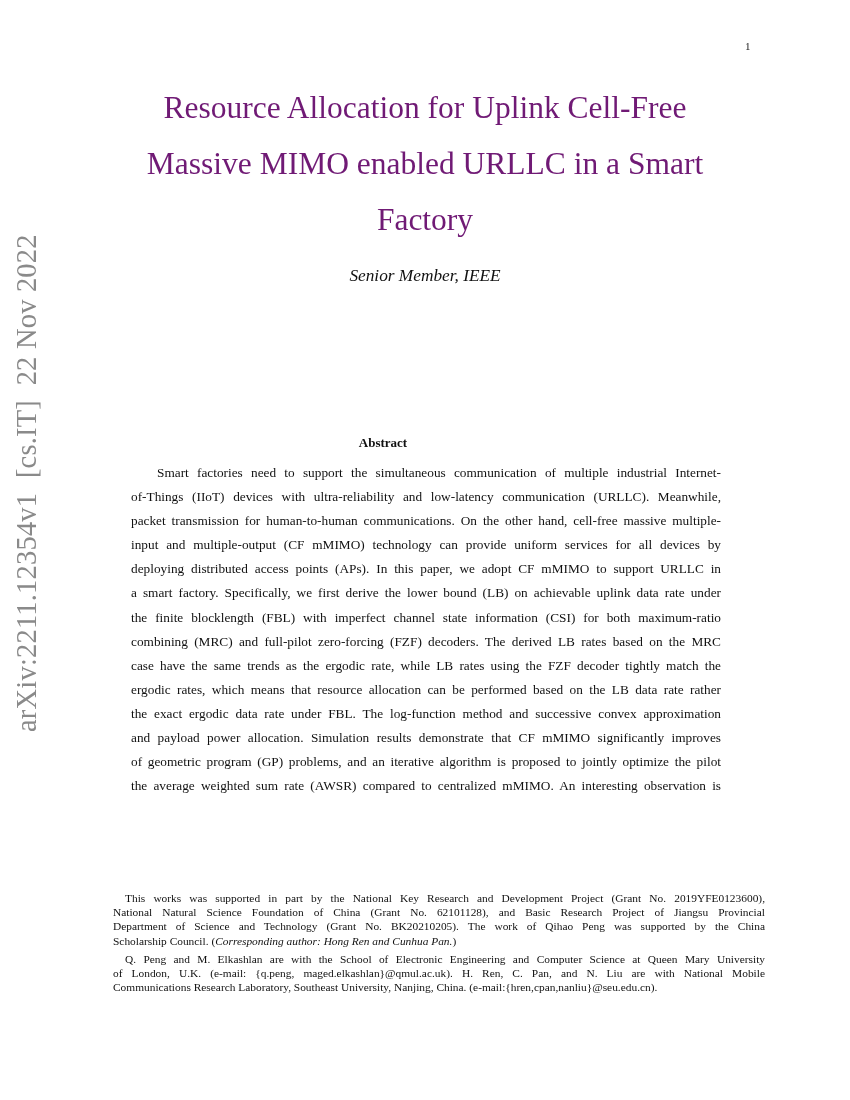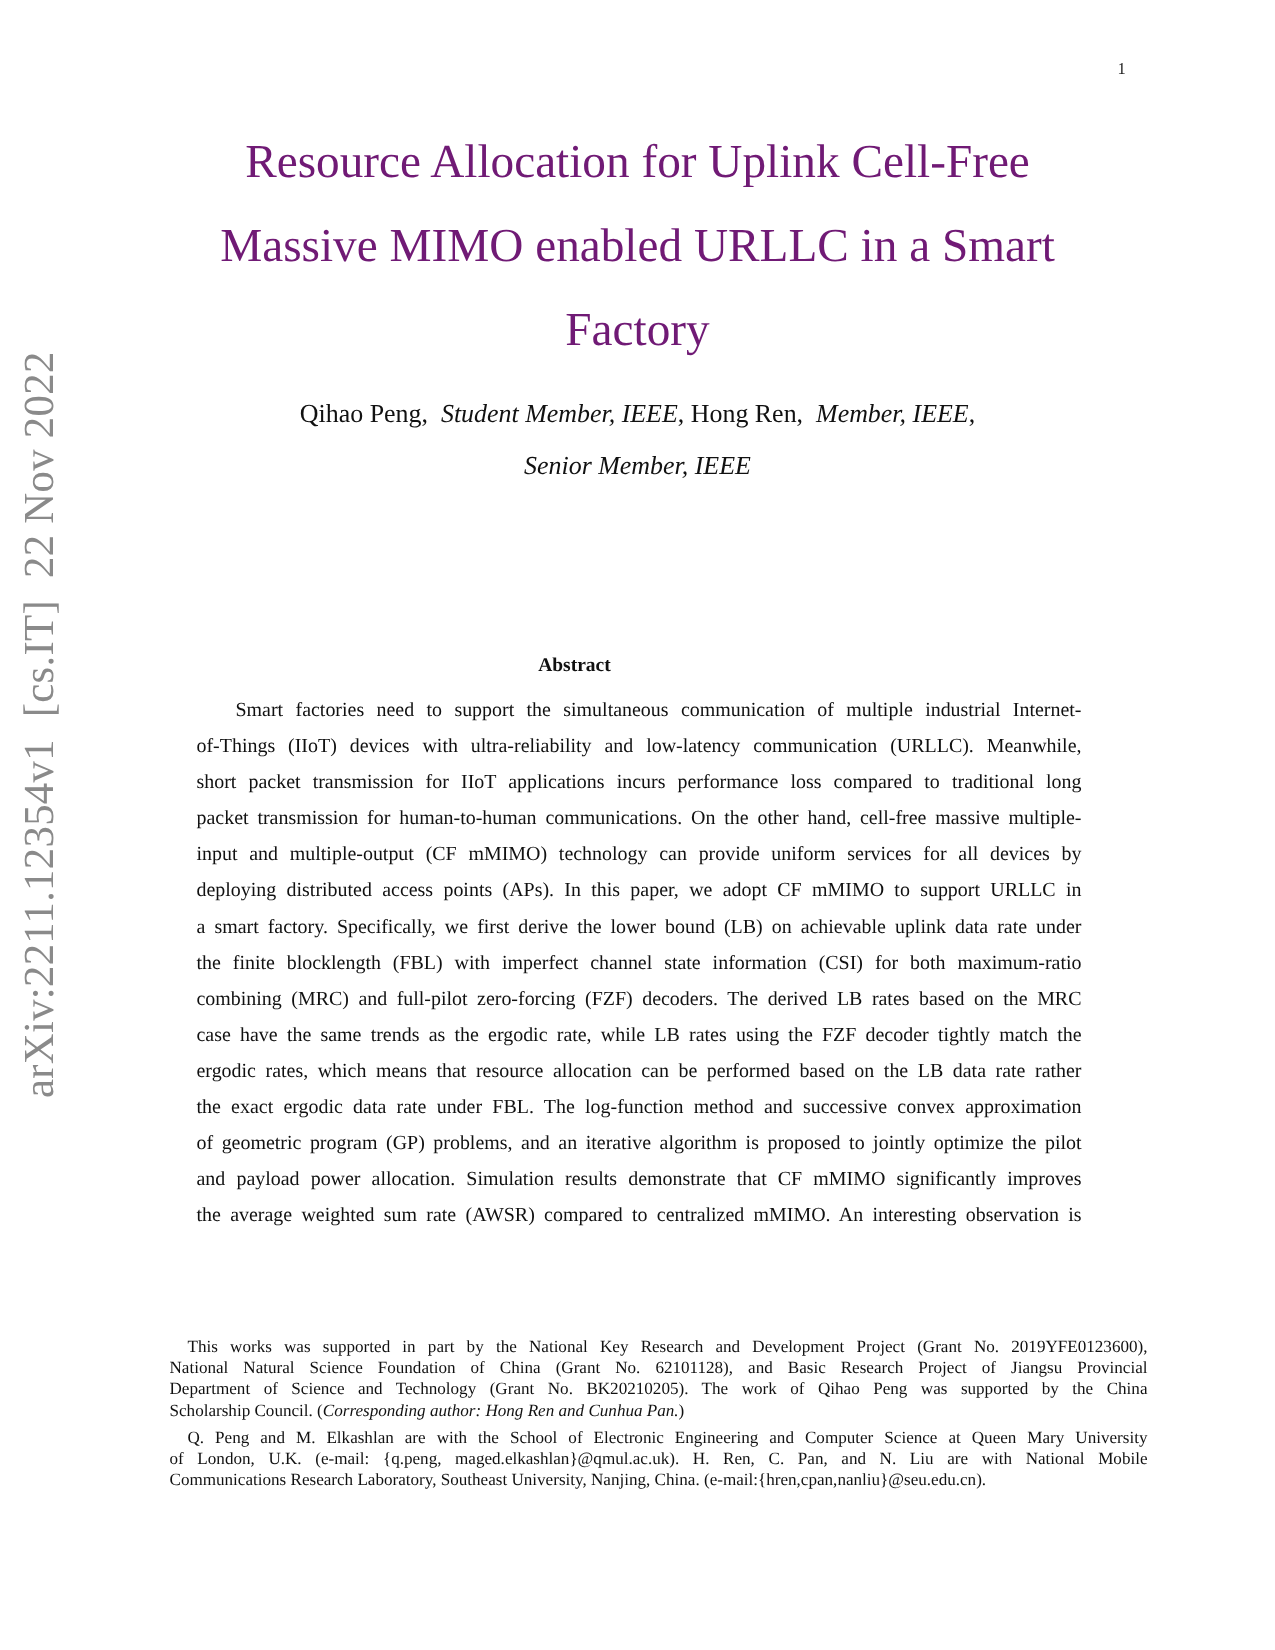--- a/index.html
+++ b/index.html
@@ -54,46 +54,40 @@
 <div class="arxiv-stamp">arXiv:2211.12354v1  [cs.IT]  22 Nov 2022</div>
 
 <div class="title">
   <span class="line">Resource Allocation for Uplink Cell-Free</span>
   <span class="line">Massive MIMO enabled URLLC in a Smart</span>
   <span class="line">Factory</span>
 </div>
 
 <div class="authors">
   <span class="line">
-    <span>Qihao Peng,</span>&nbsp;
-    <i>Student Member, IEEE</i><span>, Hong Ren,</span>&nbsp;
-    <i>Member, IEEE</i><span>,</span>
-  </span>
-  <span class="line">
     <i>Senior Member, IEEE</i>
   </span>
 </div>
 
 <div class="abstract-heading">Abstract</div>
 
 <div class="abstract-body">
   <span class="line indent">Smart factories need to support the simultaneous communication of multiple industrial Internet-</span>
   <span class="line">of-Things (IIoT) devices with ultra-reliability and low-latency communication (URLLC). Meanwhile,</span>
-  <span class="line">short packet transmission for IIoT applications incurs performance loss compared to traditional long</span>
   <span class="line">packet transmission for human-to-human communications. On the other hand, cell-free massive multiple-</span>
   <span class="line">input and multiple-output (CF mMIMO) technology can provide uniform services for all devices by</span>
   <span class="line">deploying distributed access points (APs). In this paper, we adopt CF mMIMO to support URLLC in</span>
   <span class="line">a smart factory. Specifically, we first derive the lower bound (LB) on achievable uplink data rate under</span>
   <span class="line">the finite blocklength (FBL) with imperfect channel state information (CSI) for both maximum-ratio</span>
   <span class="line">combining (MRC) and full-pilot zero-forcing (FZF) decoders. The derived LB rates based on the MRC</span>
   <span class="line">case have the same trends as the ergodic rate, while LB rates using the FZF decoder tightly match the</span>
   <span class="line">ergodic rates, which means that resource allocation can be performed based on the LB data rate rather</span>
   <span class="line">the exact ergodic data rate under FBL. The log-function method and successive convex approximation</span>
+  <span class="line">and payload power allocation. Simulation results demonstrate that CF mMIMO significantly improves</span>
   <span class="line">of geometric program (GP) problems, and an iterative algorithm is proposed to jointly optimize the pilot</span>
-  <span class="line">and payload power allocation. Simulation results demonstrate that CF mMIMO significantly improves</span>
   <span class="line">the average weighted sum rate (AWSR) compared to centralized mMIMO. An interesting observation is</span>
 </div>
 
 <div class="footnotes">
   <div class="fn-para">
     <span class="line indent">This works was supported in part by the National Key Research and Development Project (Grant No. 2019YFE0123600),</span>
     <span class="line">National Natural Science Foundation of China (Grant No. 62101128), and Basic Research Project of Jiangsu Provincial</span>
     <span class="line">Department of Science and Technology (Grant No. BK20210205). The work of Qihao Peng was supported by the China</span>
     <span class="line last"><span>Scholarship Council. (</span><i>Corresponding author: Hong Ren and Cunhua Pan.</i><span>)</span></span>
   </div>

